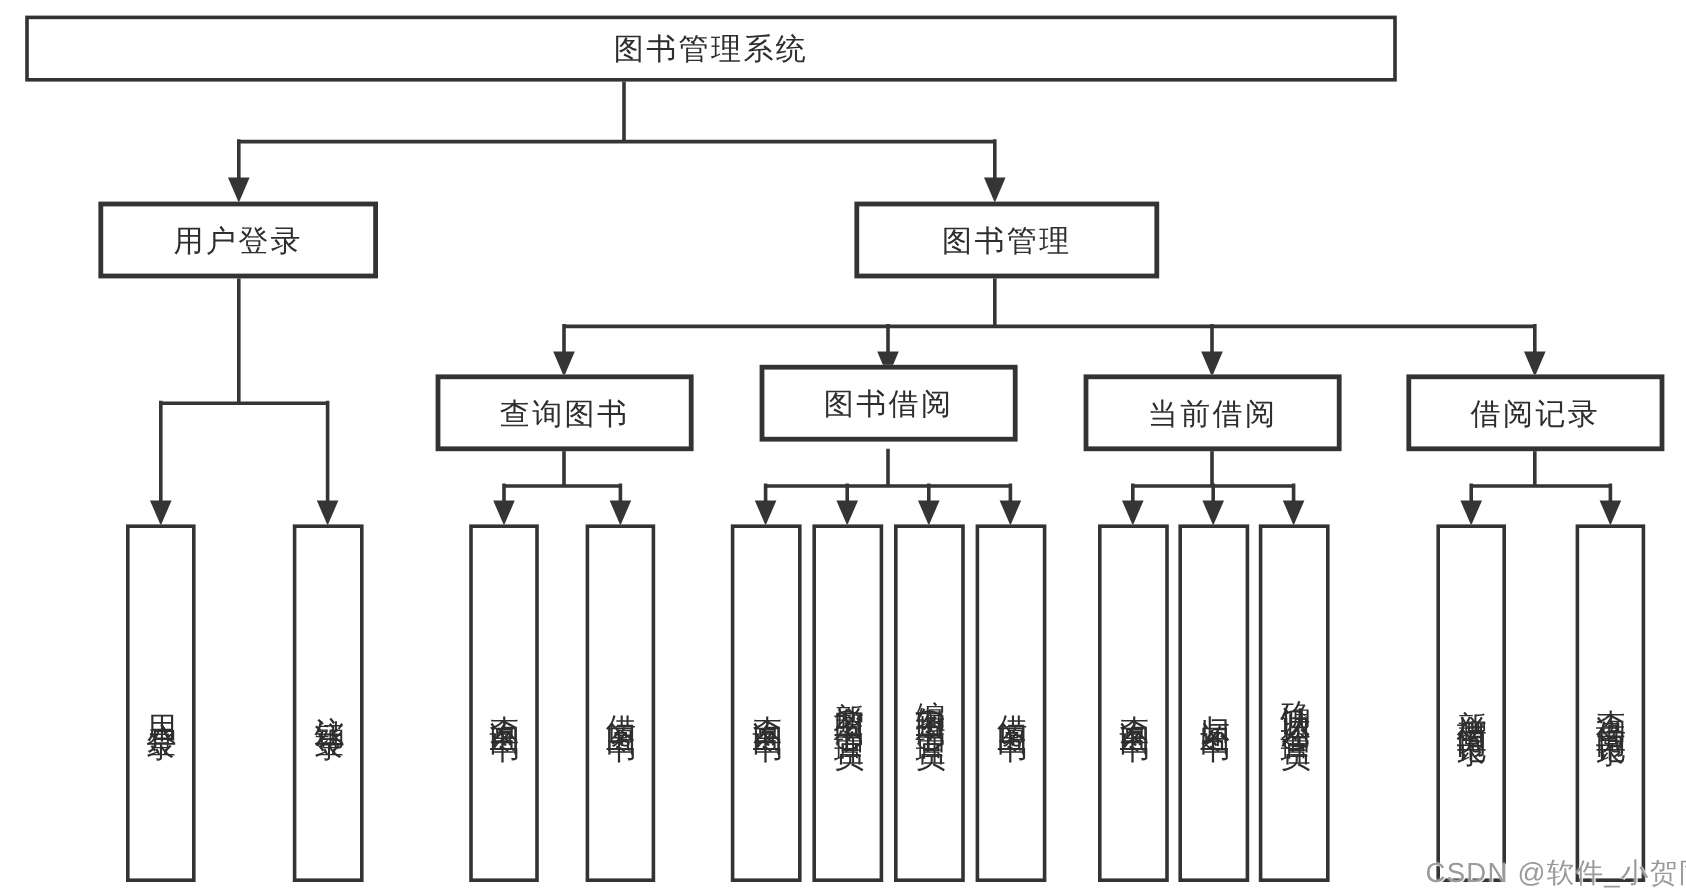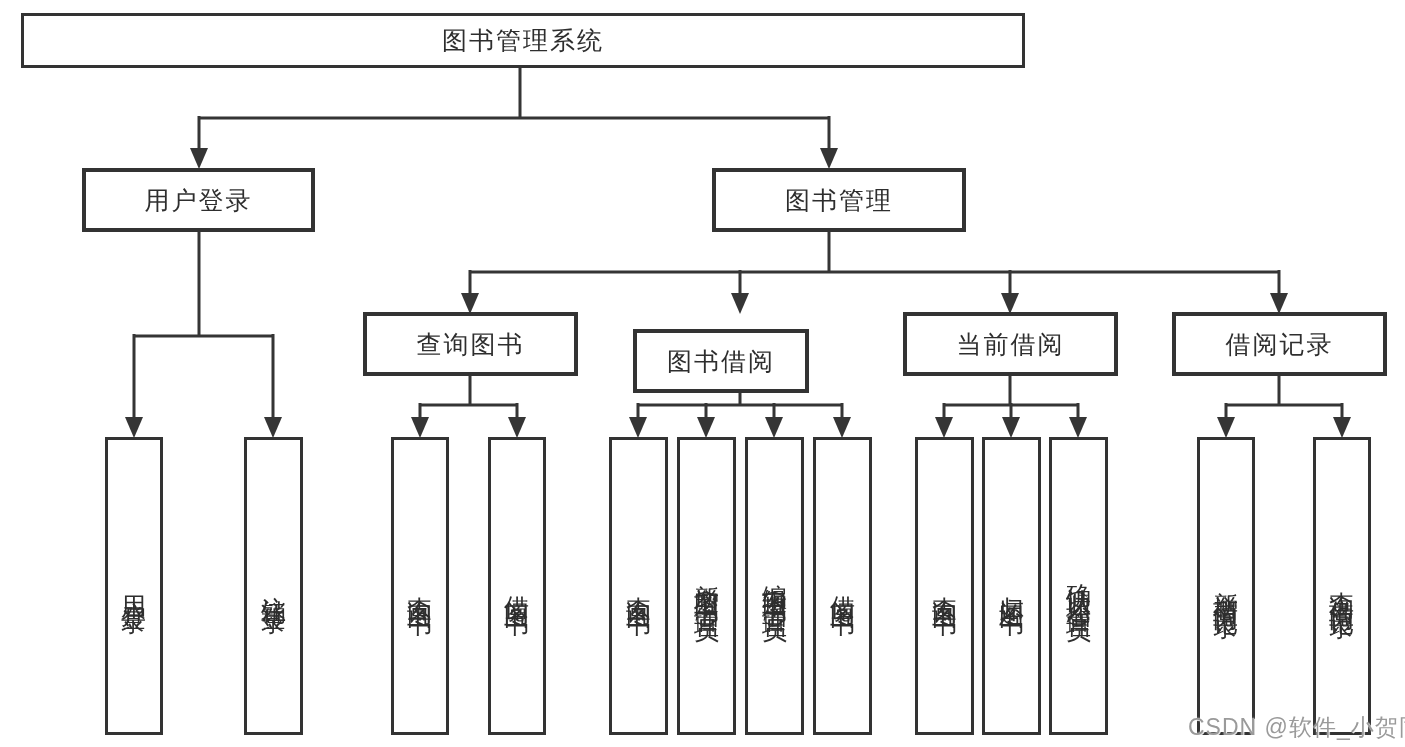--- a/index.html
+++ b/index.html
@@ -90,27 +90,27 @@
       <polygon class="arrowhead" points="1069,417 1087,417 1078,438"></polygon>
     </g>
 
     <g>
       <path class="connector" d="M1279,374 L1279,405 M1226,405 L1342,405 M1226,403 L1226,419 M1342,403 L1342,419"></path>
       <polygon class="arrowhead" points="1217,417 1235,417 1226,438"></polygon>
       <polygon class="arrowhead" points="1333,417 1351,417 1342,438"></polygon>
     </g>
   </svg>
 
-  <div class="box h root" style="left:21px;top:13px;width:1004px;height:55px">图书管理系统</div>
+  <div class="box h root" style="left:21px;top:13px;width:1143px;height:55px">图书管理系统</div>
 
   <div class="box h" style="left:82px;top:168px;width:233px;height:64px">用户登录</div>
   <div class="box h" style="left:712px;top:168px;width:254px;height:64px">图书管理</div>
 
   <div class="box h" style="left:363px;top:312px;width:215px;height:64px">查询图书</div>
-  <div class="box h" style="left:633px;top:329px;width:176px;height:64px">图书借阅</div>
+  <div class="box h" style="left:633px;top:304px;width:215px;height:64px">图书借阅</div>
   <div class="box h" style="left:1172px;top:312px;width:215px;height:64px">借阅记录</div>
   <div class="box h" style="left:903px;top:312px;width:215px;height:64px">当前借阅</div>
 
   <div class="box v" style="left:105px;top:437px;width:58px;height:298px">用户登录</div>
   <div class="box v" style="left:244px;top:437px;width:59px;height:298px">注销登录</div>
 
   <div class="box v" style="left:391px;top:437px;width:58px;height:298px">查询图书</div>
   <div class="box v" style="left:488px;top:437px;width:58px;height:298px">借阅图书</div>
 
   <div class="box v" style="left:609px;top:437px;width:59px;height:298px">查询图书</div>

